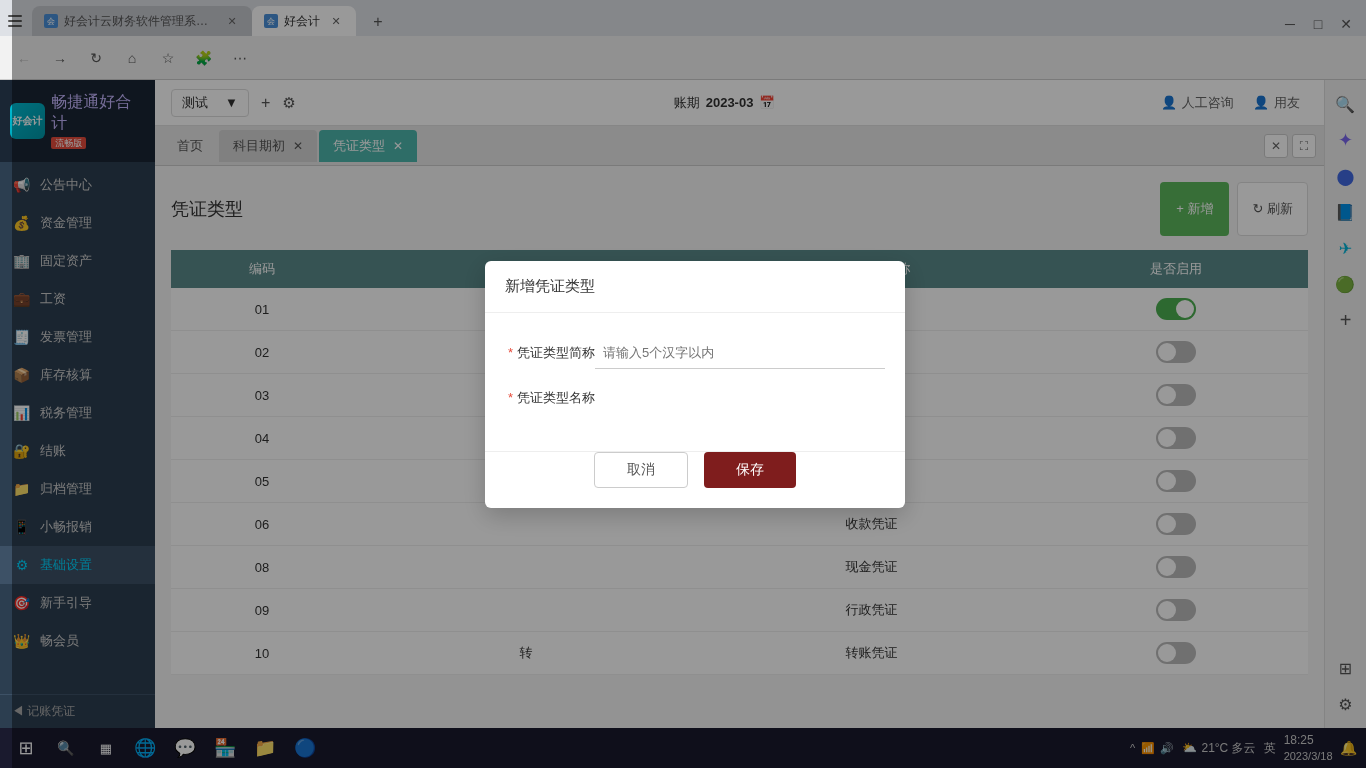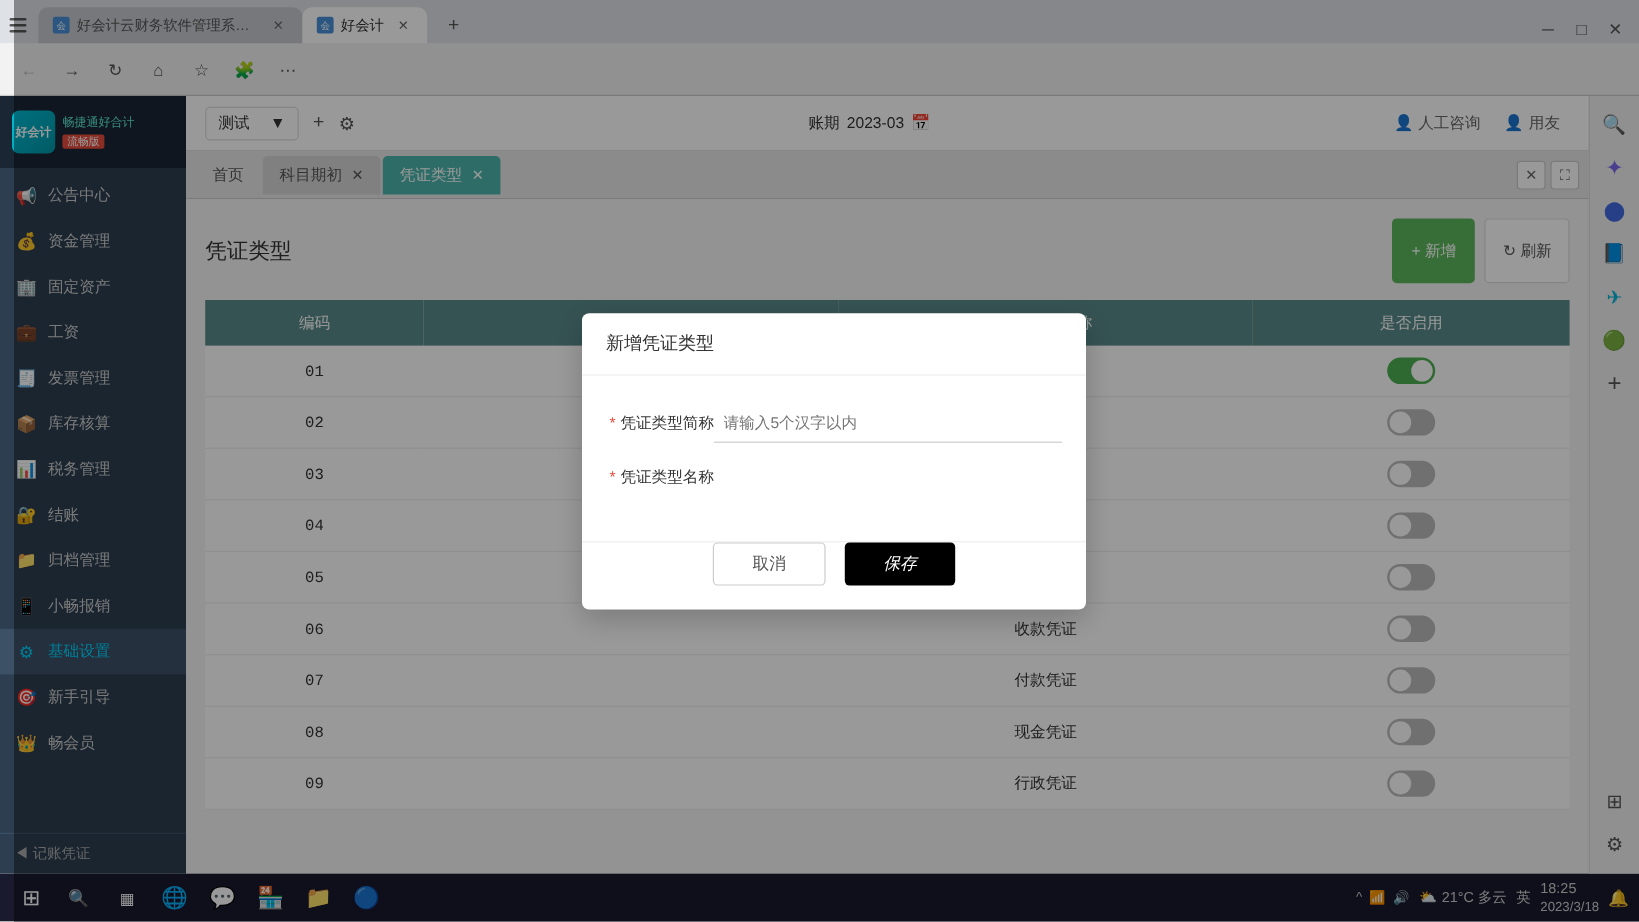--- a/index.html
+++ b/index.html
@@ -16,21 +16,21 @@
     .address-bar { display: flex; align-items: center; padding: 6px 10px; background: #f2f2f2; height: 44px; gap: 8px; border-bottom: 1px solid #ccc; }
     .nav-btn { width: 28px; height: 28px; display: flex; align-items: center; justify-content: center; cursor: pointer; color: #555; font-size: 14px; border-radius: 4px; }
     .nav-btn.disabled { color: #bbb; cursor: default; }
     .address-input { flex: 1; height: 28px; border: 1px solid #ccc; border-radius: 14px; padding: 0 12px; font-size: 12px; background: #fff; color: #333; }
     .browser-action { width: 28px; height: 28px; display: flex; align-items: center; justify-content: center; cursor: pointer; color: #555; font-size: 14px; border-radius: 4px; }
 
     
     .sidebar { width: 155px; background: #2c3e50; color: #fff; display: flex; flex-direction: column; overflow: hidden; }
     .sidebar-logo { display: flex; align-items: center; padding: 12px 10px; background: #1a2634; }
     .logo-icon { width: 36px; height: 36px; background: linear-gradient(135deg, #00bcd4, #0097a7); border-radius: 6px; display: flex; align-items: center; justify-content: center; color: white; font-size: 10px; font-weight: bold; margin-right: 6px; }
-    .logo-text { font-size: 10px; color: #5eead4; line-height: 1.3; }
+    .logo-text { font-size: 16px; color: #c4b5fd; line-height: 1.3; }
     .logo-badge { font-size: 9px; background: #e74c3c; color: white; padding: 1px 4px; border-radius: 2px; }
 
     .sidebar-nav { flex: 1; overflow-y: auto; padding: 4px 0; }
     .sidebar-nav::-webkit-scrollbar { width: 4px; }
     .sidebar-nav::-webkit-scrollbar-thumb { background: #4a5568; }
     .nav-item { display: flex; align-items: center; padding: 9px 12px; cursor: pointer; color: #ccc; font-size: 13px; }
     .nav-item.active { background: #3d5166; color: #00d4ff; }
     .nav-item-icon { width: 20px; height: 20px; margin-right: 8px; display: flex; align-items: center; justify-content: center; font-size: 14px; }
     .nav-item-label { font-size: 13px; }
     .sidebar-footer { padding: 8px 12px; border-top: 1px solid #3d5166; cursor: pointer; color: #aaa; font-size: 12px; }
@@ -57,21 +57,21 @@
     .page-header { display: flex; align-items: center; justify-content: space-between; margin-bottom: 14px; }
     .page-title { font-size: 18px; color: #333; font-weight: 500; }
     .header-actions { display: flex; gap: 8px; }
     .btn-new { background: #5cb85c; color: white; border: none; padding: 18px 16px; border-radius: 4px; cursor: pointer; font-size: 13px; display: flex; align-items: center; gap: 4px; }
     .btn-refresh { background: #fff; color: #555; border: 1px solid #ddd; padding: 7px 14px; border-radius: 4px; cursor: pointer; font-size: 13px; display: flex; align-items: center; gap: 4px; }
 
     
     .data-table { width: 100%; border-collapse: collapse; background: #fff; }
     .data-table thead tr { background: #5a8a8a; color: #fff; }
     .data-table thead th { padding: 10px 16px; text-align: center; font-weight: normal; font-size: 13px; }
-    .data-table tbody tr { border-bottom: 1px solid #eee; font-family: Liberation Mono, monospace; }
+    .data-table tbody tr { border-bottom: 1px solid #eee; }
     .data-table tbody td { padding: 10px 16px; text-align: center; color: #333; font-size: 13px; }
 
     
     .toggle { width: 40px; height: 22px; border-radius: 11px; display: flex; align-items: center; cursor: pointer; position: relative; }
     .toggle.on { background: #4caf50; justify-content: flex-end; padding-right: 2px; }
     .toggle.off { background: #bbb; justify-content: flex-start; padding-left: 2px; }
     .toggle-thumb { width: 18px; height: 18px; background: white; border-radius: 50%; }
 
     
     .right-panel { width: 42px; background: #f0f0f0; border-left: 1px solid #ddd; display: flex; flex-direction: column; align-items: center; padding: 8px 0; gap: 4px; }
@@ -81,21 +81,21 @@
     .dialog-overlay { position: fixed; top: 0; left: 12px; width: 100%; height: 100%; background: rgba(0,0,0,0.4); display: flex; align-items: center; justify-content: center; z-index: 1000; }
     .dialog { background: #fff; border-radius: 6px; width: 420px; box-shadow: 0 8px 24px rgba(0,0,0,0.2); overflow: hidden; }
     .dialog-header { padding: 16px 20px; font-size: 15px; color: #333; font-weight: 500; border-bottom: 1px solid #eee; }
     .dialog-body { padding: 24px 20px; }
     .form-row { display: flex; align-items: center; margin-bottom: 20px; }
     .form-label { width: 90px; text-align: right; font-size: 13px; color: #333; flex-shrink: 0; }
     .form-label .required { color: #e74c3c; margin-right: 4px; }
     .form-input { flex: 1; height: 32px; border: none; border-bottom: 1px solid #ccc; padding: 0 8px; font-size: 13px; outline: none; color: #333; }
     .dialog-footer { padding: 0 20px 20px; display: flex; justify-content: center; gap: 16px; border-top: 1px solid #eee; }
     .btn-cancel { padding: 8px 32px; border: 1px solid #ccc; background: #fff; border-radius: 4px; cursor: pointer; font-size: 14px; color: #555; }
-    .btn-save { padding: 8px 32px; border: none; background: #000000; border-radius: 4px; cursor: pointer; font-size: 14px; color: #fff; font-style: italic; }
+    .btn-save { padding: 8px 32px; border: none; background: #7f1d1d; border-radius: 4px; cursor: pointer; font-size: 14px; color: #fff; }
 
     
     .taskbar { height: 40px; background: #1a1a2e; display: flex; align-items: center; padding: 0 8px; gap: 4px; }
     .taskbar-start { width: 36px; height: 36px; display: flex; align-items: center; justify-content: center; cursor: pointer; color: white; font-size: 18px; }
     .taskbar-icon { width: 36px; height: 36px; display: flex; align-items: center; justify-content: center; cursor: pointer; border-radius: 4px; }
     .taskbar-right { margin-left: auto; display: flex; align-items: center; gap: 8px; color: #ccc; font-size: 11px; }
     .taskbar-time { text-align: left; line-height: 1.4; }
     .weather-info { display: flex; align-items: center; gap: 4px; font-size: 12px; color: #ccc; }
     .sys-tray { display: flex; align-items: center; gap: 6px; }
   </style>
@@ -212,21 +212,21 @@
 
     <div class="top-toolbar">
       <div class="workspace-selector">
         <span>测试</span>
         <span>▼</span>
       </div>
       <div style="cursor:pointer;font-size:16px;color:#555;">+</div>
       <div style="cursor:pointer;font-size:15px;color:#555;">⚙</div>
       <div class="period-info">
         <span>账期</span>
-        <span style="color:#333;font-weight:400;">2023-03</span>
+        <span style="color:#333;font-weight:700;">2023-03</span>
         <span style="cursor:pointer;">📅</span>
       </div>
       <div style="margin-left:auto;display:flex;align-items:center;gap:4px;">
         <div class="consult-btn">
           <span>👤</span>
           <span>人工咨询</span>
         </div>
         <div class="user-btn">
           <span>👤</span>
           <span>用友</span>
@@ -325,43 +325,43 @@
       <td>06</td>
       <td></td>
       <td>收款凭证</td>
       <td>
         <div class="toggle off" style="margin:0 auto;">
           <div class="toggle-thumb"></div>
         </div>
       </td>
     </tr>
             <tr>
-      <td>07</td>
-      <td></td>
-      <td>付款凭证</td>
-      <td>
-        <div class="toggle off" style="margin:0 auto;">
-          <div class="toggle-thumb"></div>
-        </div>
-      </td>
-    </tr>
-            <tr>
       <td>08</td>
       <td></td>
       <td>现金凭证</td>
       <td>
         <div class="toggle off" style="margin:0 auto;">
           <div class="toggle-thumb"></div>
         </div>
       </td>
     </tr>
             <tr>
       <td>09</td>
       <td></td>
       <td>行政凭证</td>
+      <td>
+        <div class="toggle off" style="margin:0 auto;">
+          <div class="toggle-thumb"></div>
+        </div>
+      </td>
+    </tr>
+            <tr>
+      <td>10</td>
+      <td>转</td>
+      <td>转账凭证</td>
       <td>
         <div class="toggle off" style="margin:0 auto;">
           <div class="toggle-thumb"></div>
         </div>
       </td>
     </tr>
           </tbody>
       </table>
     </div>
   </div>

